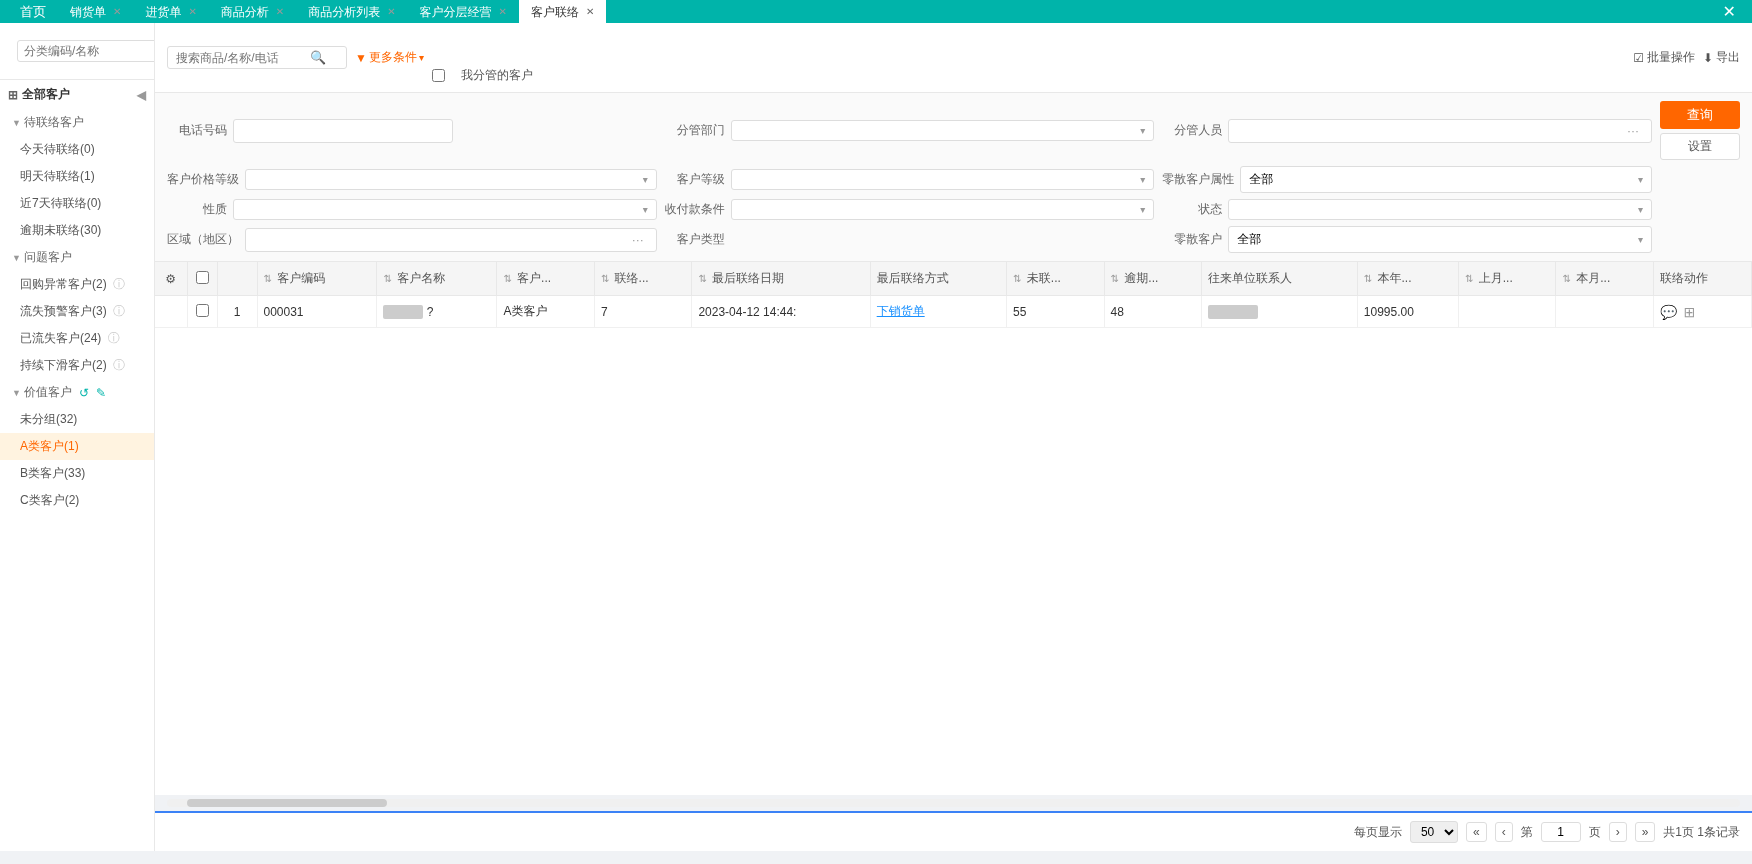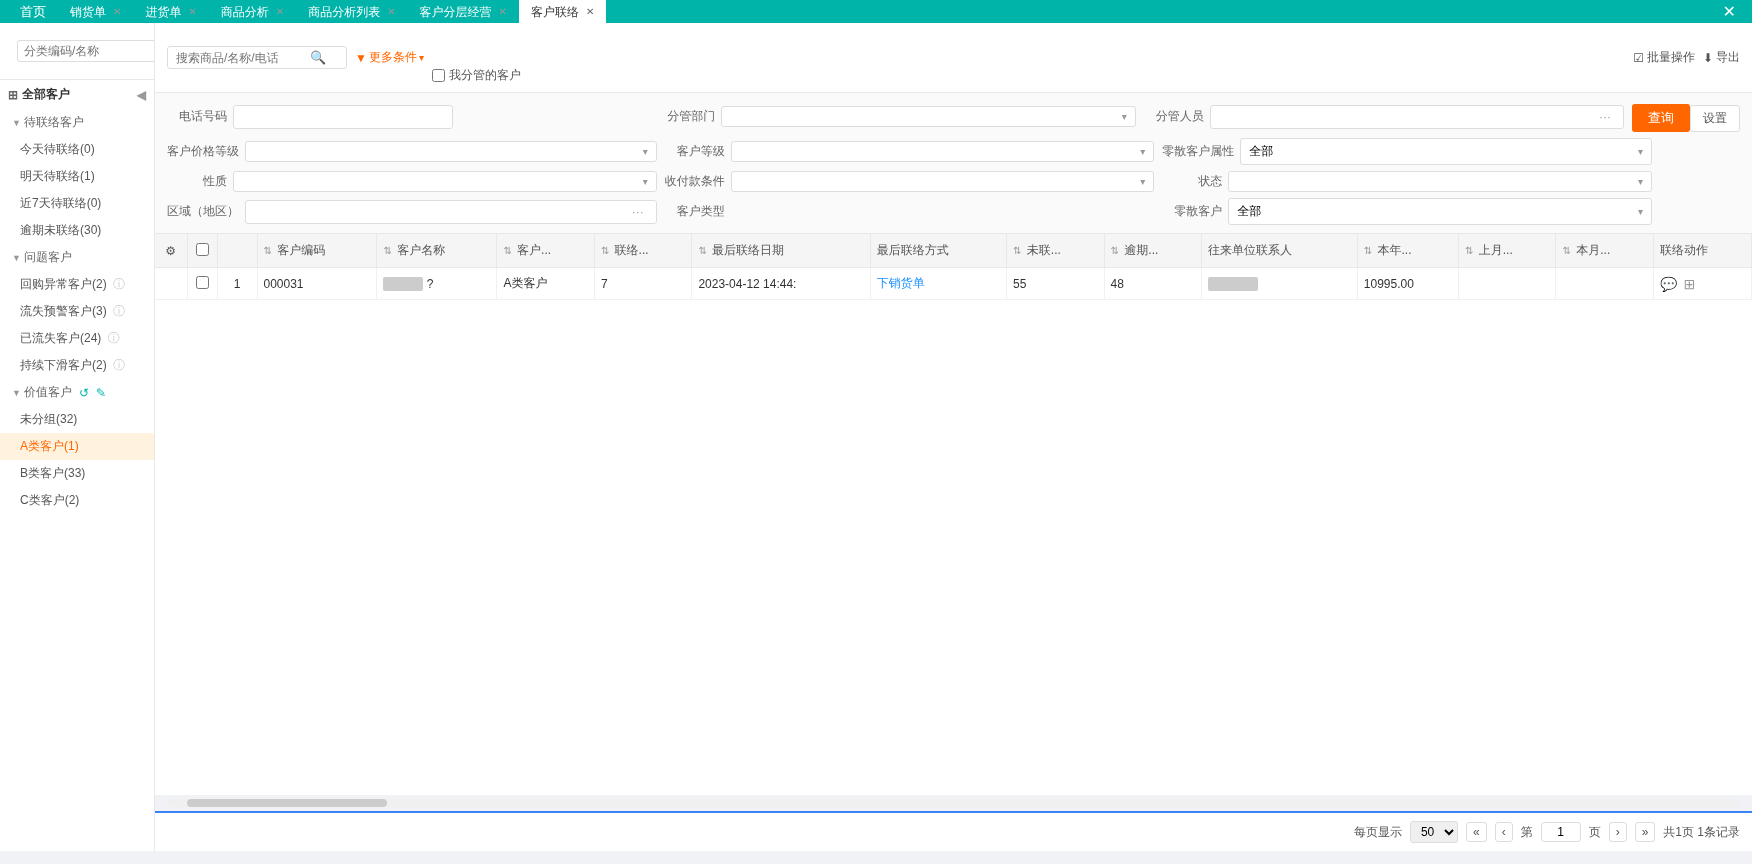--- a/index.html
+++ b/index.html
@@ -70,21 +70,21 @@
     .filter-search-box {
       display: flex; align-items: center; border: 1px solid #ddd; border-radius: 3px;
       padding: 3px 8px; gap: 4px; width: 180px;
     }
     .filter-search-box input { border: none; outline: none; font-size: 12px; color: #999; width: 130px; }
     .filter-search-box .search-icon { color: #00b4aa; font-size: 13px; }
 
     .more-filters-btn {
       color: #ff6600; cursor: pointer; display: flex; align-items: center; gap: 2px;
     }
-    .my-customers-label { display: flex; align-items: center; gap: 4px; color: #555; cursor: pointer; margin-top: 36px; }
+    .my-customers-label { display: flex; align-items: center; gap: 16px; color: #555; cursor: pointer; margin-top: 36px; }
     .filter-actions { margin-left: auto; display: flex; gap: 8px; align-items: center; }
     .batch-op-btn { color: #555; cursor: pointer; display: flex; align-items: center; gap: 3px; }
     .export-btn { color: #555; cursor: pointer; display: flex; align-items: center; gap: 3px; }
 
     
     .advanced-filter {
       background: #fafafa; border-bottom: 1px solid #e8e8e8; padding: 8px 12px;
       flex-shrink: 0;
     }
     .filter-row { display: flex; align-items: center; gap: 8px; margin-bottom: 6px; }
@@ -104,41 +104,41 @@
     .filter-select .arrow-down { color: #999; font-size: 10px; }
     .query-btn {
       background: #ff6600; color: white; border: none; border-radius: 3px;
       padding: 5px 16px; cursor: pointer; font-size: 13px;
     }
     .settings-btn {
       background: white; color: #555; border: 1px solid #ddd; border-radius: 3px;
       padding: 4px 12px; cursor: pointer; font-size: 12px; display: block; margin-top: 4px;
     }
     .filter-actions-col {
-      display: flex; flex-direction: row; align-items: flex-end; min-width: 80px;
+      display: flex; flex-direction: column; min-width: 80px;
     }
     .dots-btn { color: #999; cursor: pointer; padding: 0 4px; }
 
     
     .table-wrapper { flex: 1; overflow: auto; background: white; }
     table { width: 100%; border-collapse: collapse; font-size: 12px; }
     thead tr { background: #f5f5f5; }
     th {
       padding: 8px 6px; text-align: left; border-bottom: 1px solid #e8e8e8;
       border-right: 1px solid #e8e8e8; color: #555; white-space: nowrap;
       font-weight: normal; position: sticky; top: 0; background: #f5f5f5;
     }
     td {
       padding: 7px 6px; border-bottom: 1px solid #f0f0f0;
       border-right: 1px solid #f0f0f0; color: #333; white-space: nowrap;
     }
     .col-seq { width: 40px; text-align: center; }
     .col-checkbox { width: 30px; text-align: center; }
     .col-settings { width: 32px; text-align: center; }
-    .link-text { color: #1890ff; cursor: pointer; }
+    .link-text { color: #1890ff; cursor: pointer; text-decoration: underline; }
     .action-icons { display: flex; gap: 6px; }
     .action-icon { color: #999; cursor: pointer; font-size: 14px; }
     .sort-indicator { color: #999; font-size: 10px; margin-right: 2px; }
 
     
     .pagination {
       display: flex; align-items: center; justify-content: flex-end;
       padding: 8px 12px; background: white; border-top: 2px solid #3b82f6;
       gap: 8px; flex-shrink: 0;
     }

